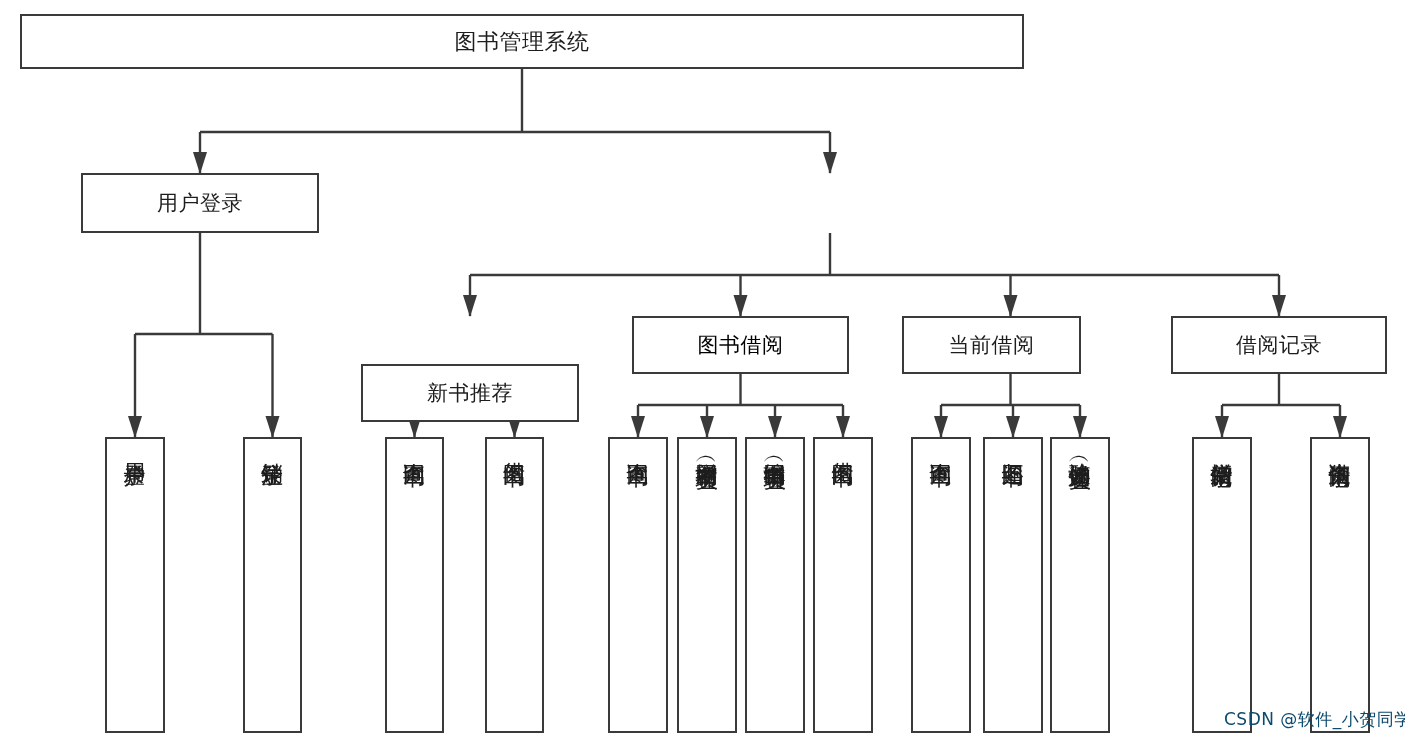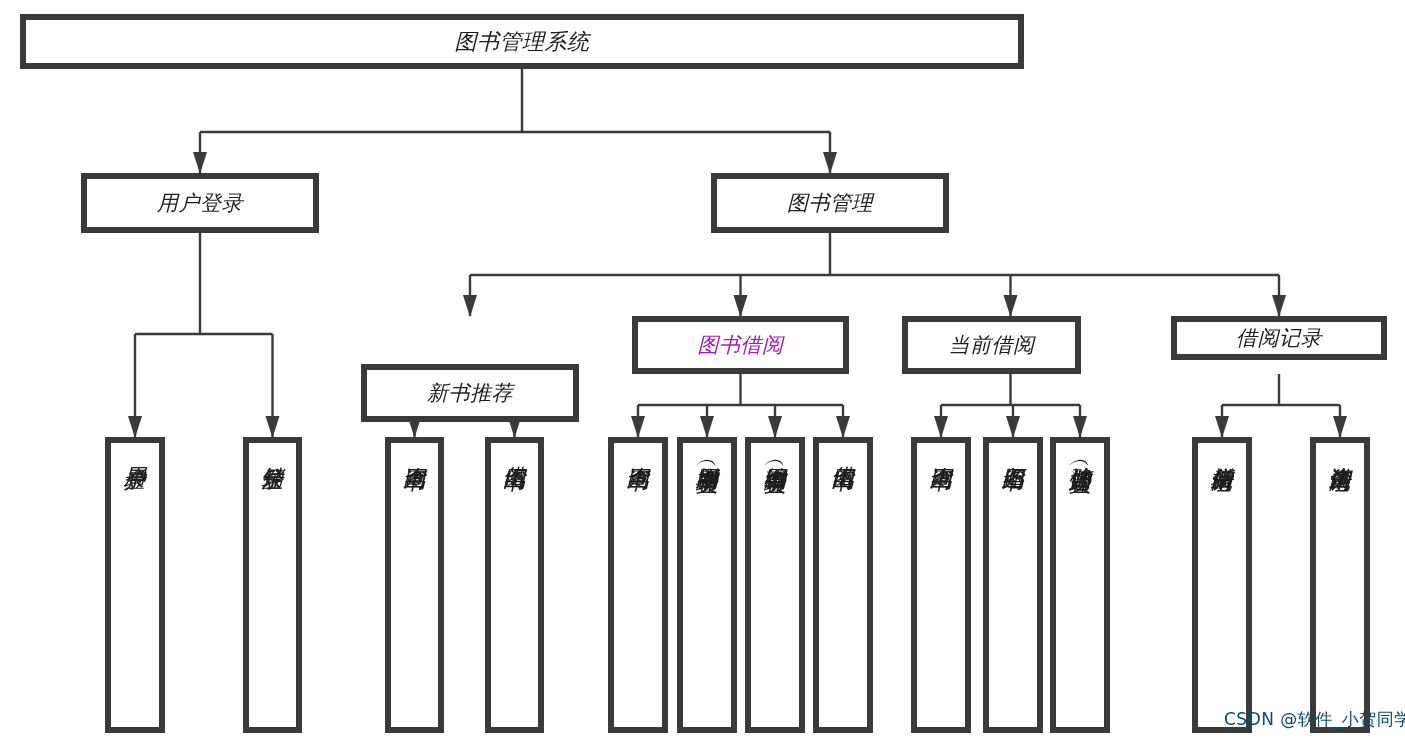--- a/index.html
+++ b/index.html
@@ -24,26 +24,25 @@
     left: 0;
     top: 0;
     width: 1405px;
     height: 747px;
     pointer-events: none;
   }
   .node {
     position: absolute;
     box-sizing: border-box;
     background: #ffffff;
-    border: 6px solid #ef4444;
+    border: 2px solid #ef4444;
     display: flex;
     align-items: center;
     justify-content: center;
     color: #1d1d1d;
-    font-style: italic;
   }
   .node-label {
     display: block;
     text-align: center;
     line-height: 1.18;
     letter-spacing: 0.5px;
   }
   .node.horizontal .node-label {
     font-size: 21px;
     white-space: nowrap;
@@ -132,34 +131,31 @@
       <polygon points="1333,416 1347,416 1340,438" fill="#3a3a3a"></polygon>
     </svg>
 
   <div class="node horizontal" id="node-root" style="left: 20px; top: 14px; width: 1004px; height: 55px; border-color: rgb(58, 58, 58); background: rgb(255, 255, 255); color: rgb(29, 29, 29);">
     <span class="node-label">图书管理系统</span>
   </div>
 
   <div class="node horizontal" id="node-user_login" style="left: 81px; top: 173px; width: 238px; height: 60px; border-color: rgb(58, 58, 58); background: rgb(255, 255, 255); color: rgb(29, 29, 29);">
     <span class="node-label">用户登录</span>
   </div>
-  <div class="node horizontal" id="node-book_manage" style="left: 711px; top: 173px; width: 238px; height: 60px; border-color: rgb(58, 58, 58); background: rgb(255, 255, 255); color: rgb(29, 29, 29);">
-    <span class="node-label">图书管理</span>
-  </div>
 
   <div class="node horizontal" id="node-new_book_rec" style="left: 361px; top: 316px; width: 218px; height: 58px; border-color: rgb(58, 58, 58); background: rgb(255, 255, 255); color: rgb(29, 29, 29); margin-top: 48px;">
     <span class="node-label">新书推荐</span>
   </div>
-  <div class="node horizontal" id="node-book_borrow" style="left: 632px; top: 316px; width: 217px; height: 58px; border-color: rgb(58, 58, 58); background: rgb(255, 255, 255); color: #a21caf;">
+  <div class="node horizontal" id="node-book_borrow" style="left: 632px; top: 316px; width: 217px; height: 58px; border-color: rgb(58, 58, 58); background: rgb(255, 255, 255); color: #000000;">
     <span class="node-label">图书借阅</span>
   </div>
   <div class="node horizontal" id="node-current_borrow" style="left: 902px; top: 316px; width: 179px; height: 58px; border-color: rgb(58, 58, 58); background: rgb(255, 255, 255); color: rgb(29, 29, 29);">
     <span class="node-label">当前借阅</span>
   </div>
-  <div class="node horizontal" id="node-borrow_record" style="left: 1171px; top: 316px; width: 216px; height: 44px; border-color: rgb(58, 58, 58); background: rgb(255, 255, 255); color: rgb(29, 29, 29);">
+  <div class="node horizontal" id="node-borrow_record" style="left: 1171px; top: 316px; width: 216px; height: 58px; border-color: rgb(58, 58, 58); background: rgb(255, 255, 255); color: rgb(29, 29, 29);">
     <span class="node-label">借阅记录</span>
   </div>
 
   <div class="node vertical" id="node-leaf_user_login" style="left: 105px; top: 437px; width: 60px; height: 296px; border-color: rgb(58, 58, 58); background: rgb(255, 255, 255); color: rgb(29, 29, 29);">
     <span class="node-label">用户登录</span>
   </div>
   <div class="node vertical" id="node-leaf_logout" style="left: 243px; top: 437px; width: 59px; height: 296px; border-color: rgb(58, 58, 58); background: rgb(255, 255, 255); color: rgb(29, 29, 29);">
     <span class="node-label">注销登录</span>
   </div>
 

